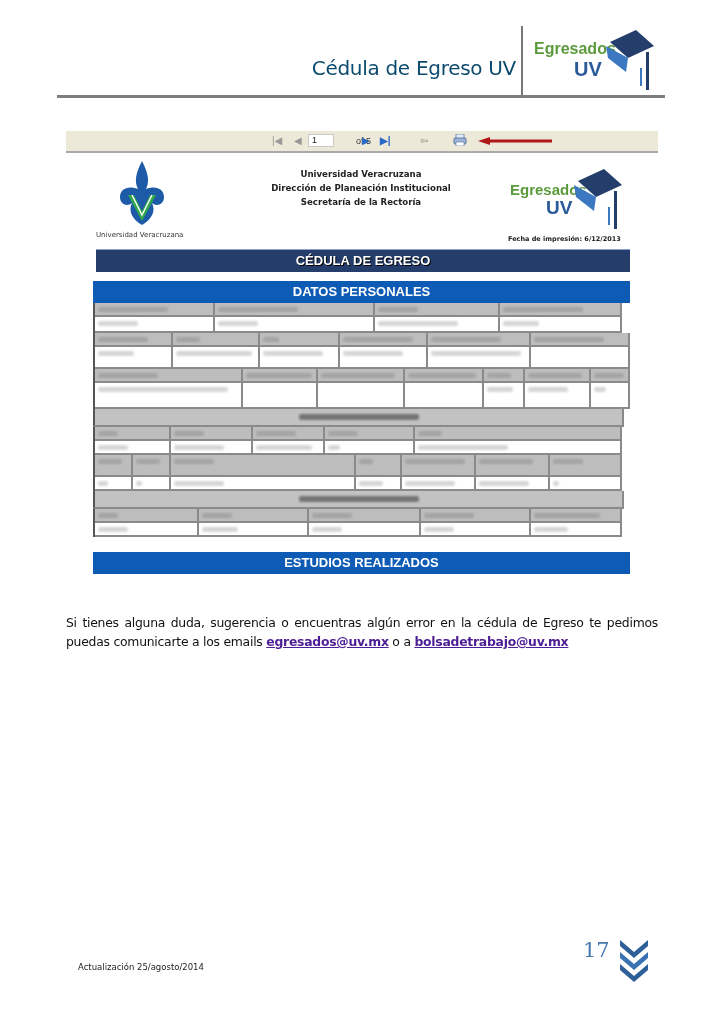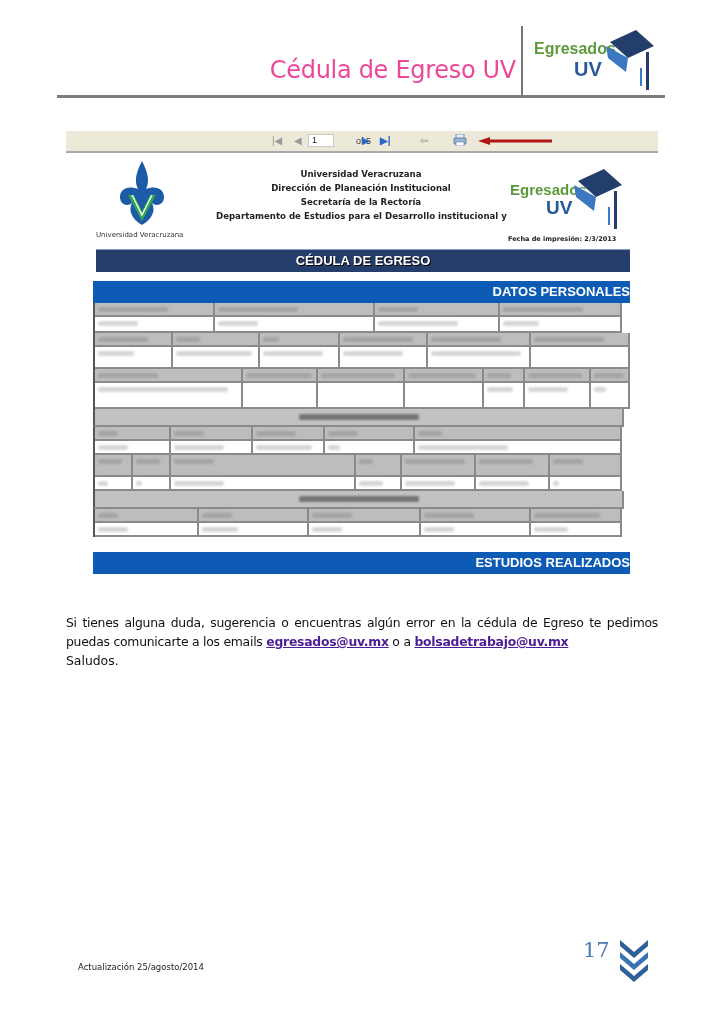--- a/index.html
+++ b/index.html
@@ -1,22 +1,22 @@
 <!DOCTYPE html>
 <html><head>
 <meta charset="utf-8">
 <style>
   html, body { margin: 0; padding: 0; background: #ffffff; }
   body { width: 724px; height: 1024px; position: relative; overflow: hidden;
          font-family: "DejaVu Sans", sans-serif; color: #111; }
 
   
   .page-header { position: absolute; left: 0; top: 0; width: 724px; height: 100px; }
-  .header-title { position: absolute; right: 208px; top: 56px; font-size: 24px;
-                  font-family: "DejaVu Sans", sans-serif; color: #ec4899; letter-spacing: -0.3px; }
+  .header-title { position: absolute; right: 208px; top: 56px; font-size: 20px;
+                  font-family: "DejaVu Sans", sans-serif; color: #0c4a6e; letter-spacing: -0.3px; }
   .header-vline { position: absolute; left: 521px; top: 26px; width: 2px; height: 72px; background: #777; }
   .header-hline { position: absolute; left: 57px; top: 95px; width: 608px; height: 3px; background: #7d7d7d; }
   .brand { position: absolute; left: 530px; top: 28px; width: 130px; height: 66px; }
   .brand .b-egresados { position: absolute; left: 4px; top: 12px; font-family: "Liberation Sans", sans-serif;
                         font-weight: bold; font-size: 16px; color: #5a9a3a; }
   .brand .b-uv { position: absolute; left: 44px; top: 30px; font-family: "Liberation Sans", sans-serif;
                  font-weight: bold; font-size: 20px; color: #2a5a9a; }
   .brand svg { position: absolute; left: 72px; top: 0; }
 
   
@@ -47,21 +47,21 @@
   .rep-brand .b-uv { position: absolute; left: 40px; top: 36px; font-family: "Liberation Sans", sans-serif;
                      font-weight: bold; font-size: 19px; color: #2a5a9a; }
   .rep-brand svg { position: absolute; left: 64px; top: 6px; }
   .print-date { position: absolute; left: 442px; top: 82px; font-size: 6.5px; font-weight: bold; color: #222;
                 font-family: "DejaVu Sans", sans-serif; }
 
   .band-main { position: absolute; left: 30px; top: 118px; width: 534px; height: 22px; background: #253d6b;
                color: #fff; text-align: center; font-family: "Liberation Sans", sans-serif; font-weight: bold;
                font-size: 13px; line-height: 22px; text-shadow: 1px 1px 0 #000; border-top: 1px solid #8aa0c8; }
   .band-sec { position: absolute; left: 27px; width: 537px; height: 22px; background: #0d5bb4; color: #fff;
-              text-align: right; font-family: "Liberation Sans", sans-serif; font-weight: bold; font-size: 13px;
+              text-align: center; font-family: "Liberation Sans", sans-serif; font-weight: bold; font-size: 13px;
               line-height: 22px; }
   .band-personal { top: 150px; }
   .band-estudios { top: 421px; }
 
   .form { position: absolute; left: 27px; width: 537px; }
   .row { position: relative; display: flex; border-left: 2px solid #555; }
   .cell { box-sizing: border-box; border-right: 2px solid #8a8a8a; border-bottom: 2px solid #8a8a8a; }
   .cell.h { background: #bdbdbd; height: 14px; }
   .cell.v { background: #ffffff; }
   .blur { margin: 4px 3px; height: 5px; border-radius: 2px; background: #9a9a9a; filter: blur(1.2px); opacity: .7; }
@@ -130,33 +130,32 @@
     <svg class="uv-logo" viewBox="0 0 56 68">
       <path d="M28 2 C22 14 20 22 24 30 C14 26 6 30 6 38 C6 46 14 48 18 44 C14 52 18 60 28 66 C38 60 42 52 38 44 C42 48 50 46 50 38 C50 30 42 26 32 30 C36 22 34 14 28 2 Z" fill="#1d5aa8"></path>
       <path d="M14 36 L28 62 L42 36 L36 36 L28 52 L20 36 Z" fill="#2fa84a"></path>
       <path d="M18 36 L28 56 L38 36" fill="none" stroke="#fff" stroke-width="1.4"></path>
     </svg>
     <div class="uv-caption">Universidad Veracruzana</div>
     <div class="inst-lines">
       <div>Universidad Veracruzana</div>
       <div>Dirección de Planeación Institucional</div>
       <div>Secretaría de la Rectoría</div>
-      <div>Departamento de Estudios para el Desarrollo institucional y</div>
     </div>
     <div class="rep-brand">
       <span class="b-egresados">Egresados</span>
       <span class="b-uv">UV</span>
       <svg width="56" height="64" viewBox="0 0 56 64">
         <polygon points="8,14 34,2 52,18 26,30" fill="#243e6c"></polygon>
         <polygon points="4,18 26,30 24,44 6,30" fill="#3b78c0"></polygon>
         <rect x="44" y="24" width="3" height="38" fill="#243e6c"></rect>
         <rect x="38" y="40" width="2" height="18" fill="#3b78c0"></rect>
       </svg>
     </div>
-    <div class="print-date">Fecha de impresión: 2/3/2013</div>
+    <div class="print-date">Fecha de impresión: 6/12/2013</div>
   </div>
 
   <div class="band-main">CÉDULA DE EGRESO</div>
   <div class="band-sec band-personal">DATOS PERSONALES</div>
 
   <div class="form" style="top:172px;">
     <div class="row">
       <div class="cell h" style="width:120px">
           <div class="blur" style="width:70px"></div>
         </div>
@@ -384,21 +383,20 @@
     </div>
   </div>
 
   <div class="band-sec band-estudios">ESTUDIOS REALIZADOS</div>
 </div>
 
 <div class="body-text">
   <div class="para">
     <span>Si tienes alguna duda, sugerencia o encuentras algún error en la cédula de Egreso te pedimos puedas comunicarte a los emails </span><a>egresados@uv.mx</a><span> o a </span><a>bolsadetrabajo@uv.mx</a>
   </div>
-  <div>Saludos.</div>
 </div>
 
 <div class="footer-update">Actualización 25/agosto/2014</div>
 <div class="page-num">17</div>
 <svg class="chev" width="32" height="46" viewBox="0 0 32 46">
   <polygon points="2,2 16,14 30,2 30,8 16,20 2,8" fill="#2f5f98"></polygon>
   <polygon points="2,14 16,26 30,14 30,20 16,32 2,20" fill="#3b72b2"></polygon>
   <polygon points="2,26 16,38 30,26 30,32 16,44 2,32" fill="#2f5f98"></polygon>
 </svg>
 

